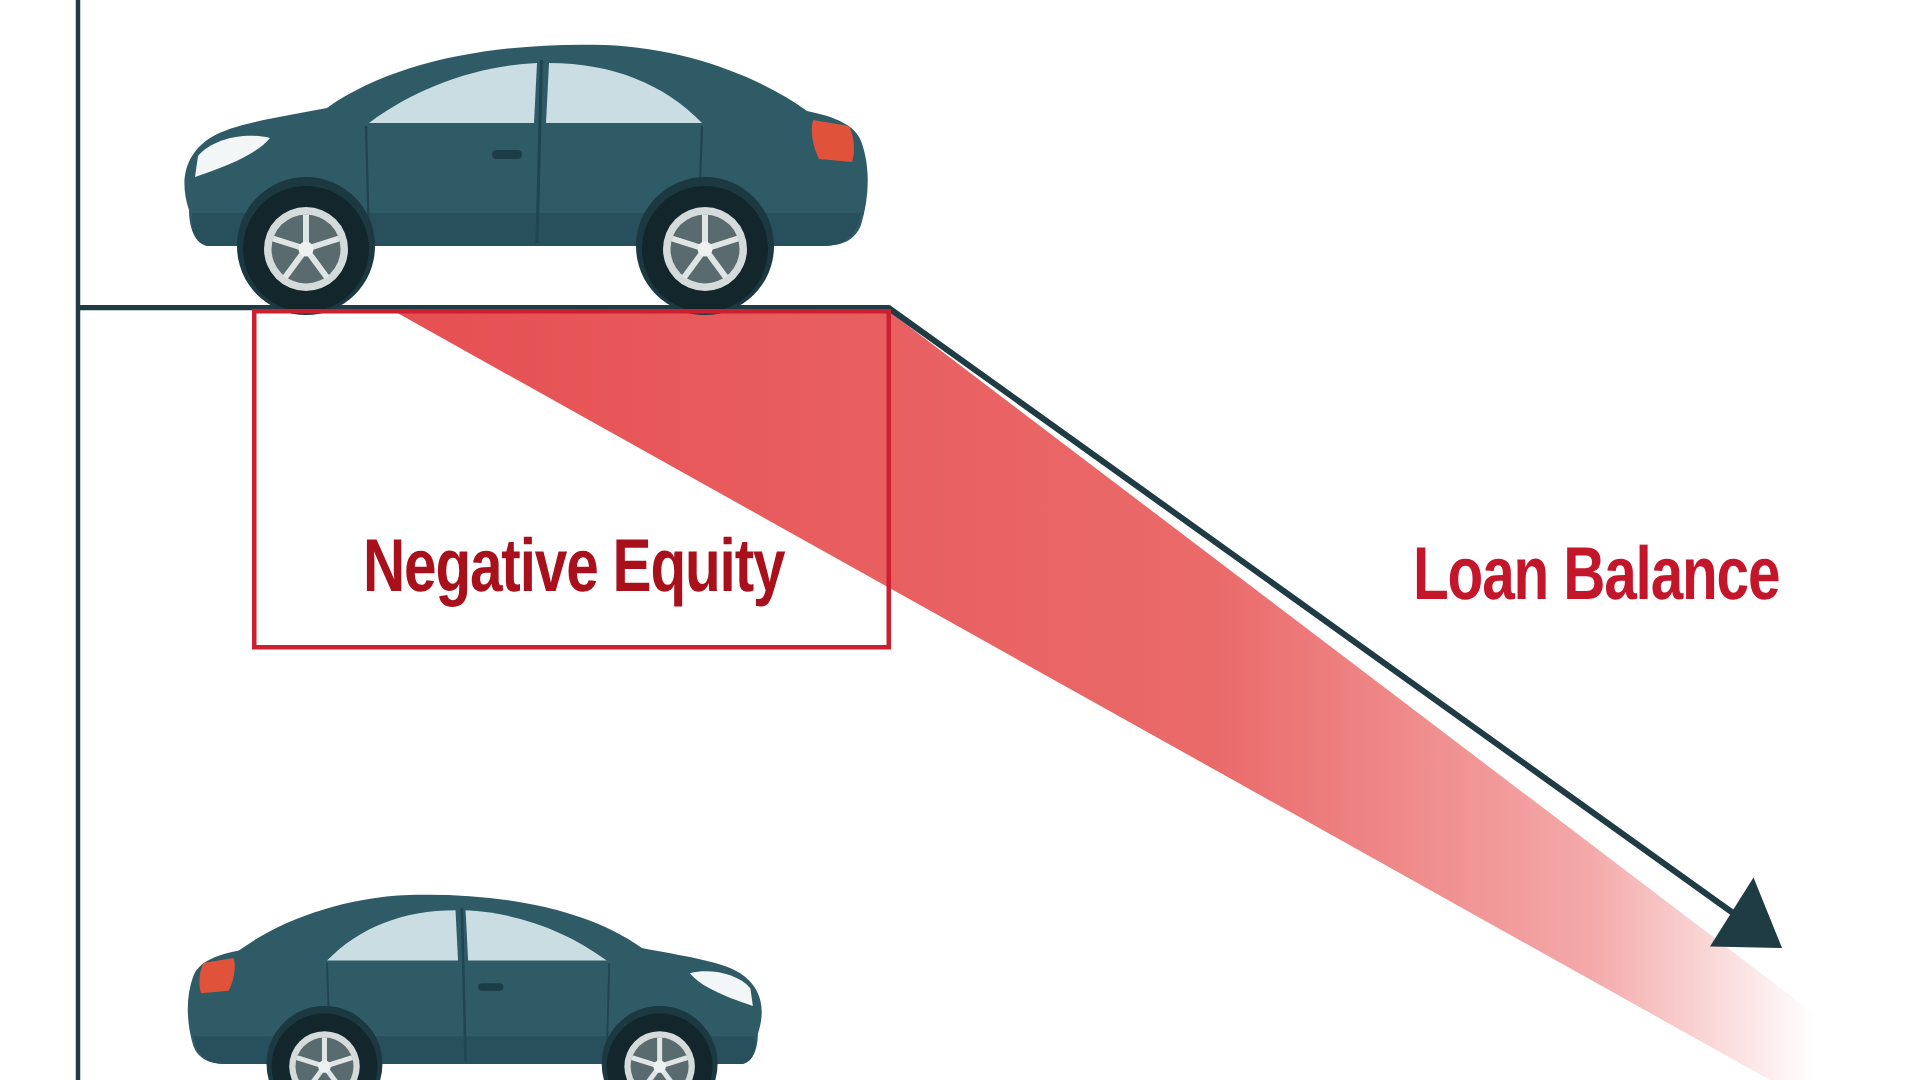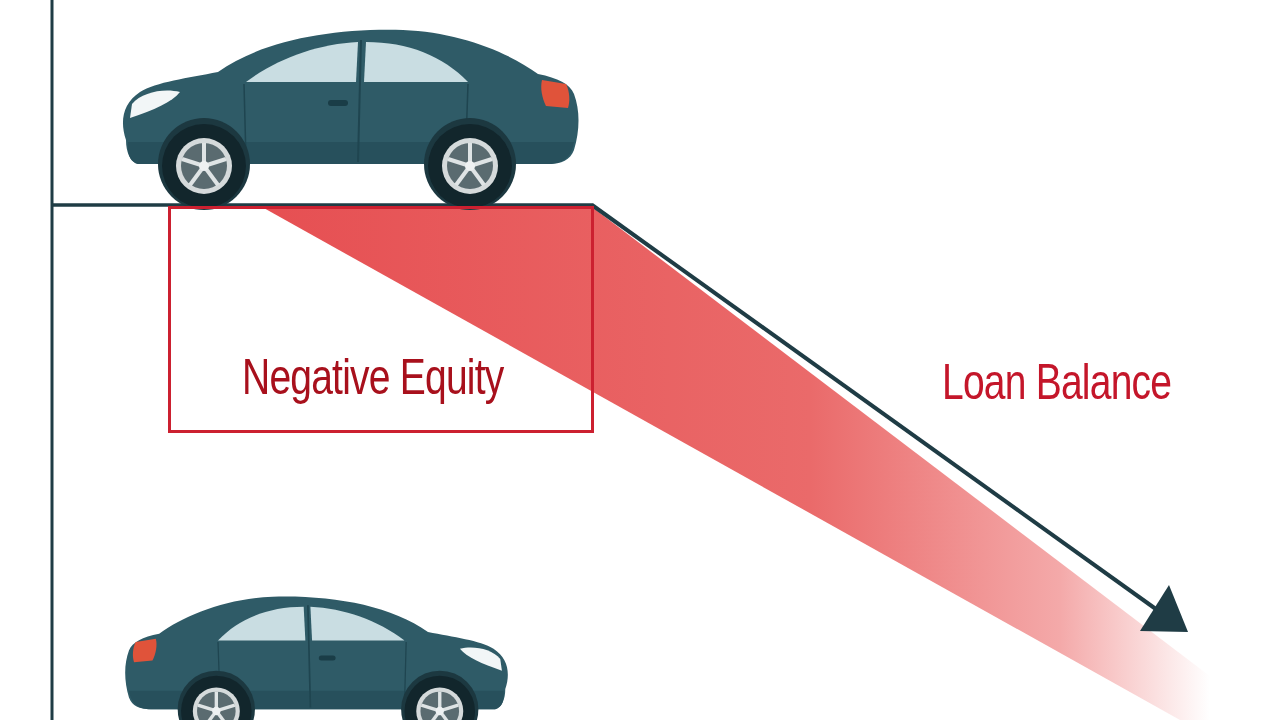--- a/index.html
+++ b/index.html
@@ -1,17 +1,17 @@
 <!DOCTYPE html>
 <html><head>
   <meta charset="utf-8">
   <style>
     html, body { margin: 0; padding: 0; background: #ffffff; }
     body { width: 1280px; height: 720px; overflow: hidden; position: relative; }
-    .stage { position: absolute; left: 0; top: 0; width: 1280px; height: 720px; }
+    .stage { position: absolute; left: 0; top: 0; width: 1280px; height: 720px; font-weight: bold; }
     .label {
       position: absolute;
       font-family: "Liberation Sans", sans-serif;
       color: #b3141f;
       font-size: 50px;
       letter-spacing: -1px;
       transform: scaleX(0.78);
       transform-origin: left top;
       white-space: nowrap;
       line-height: 1;

